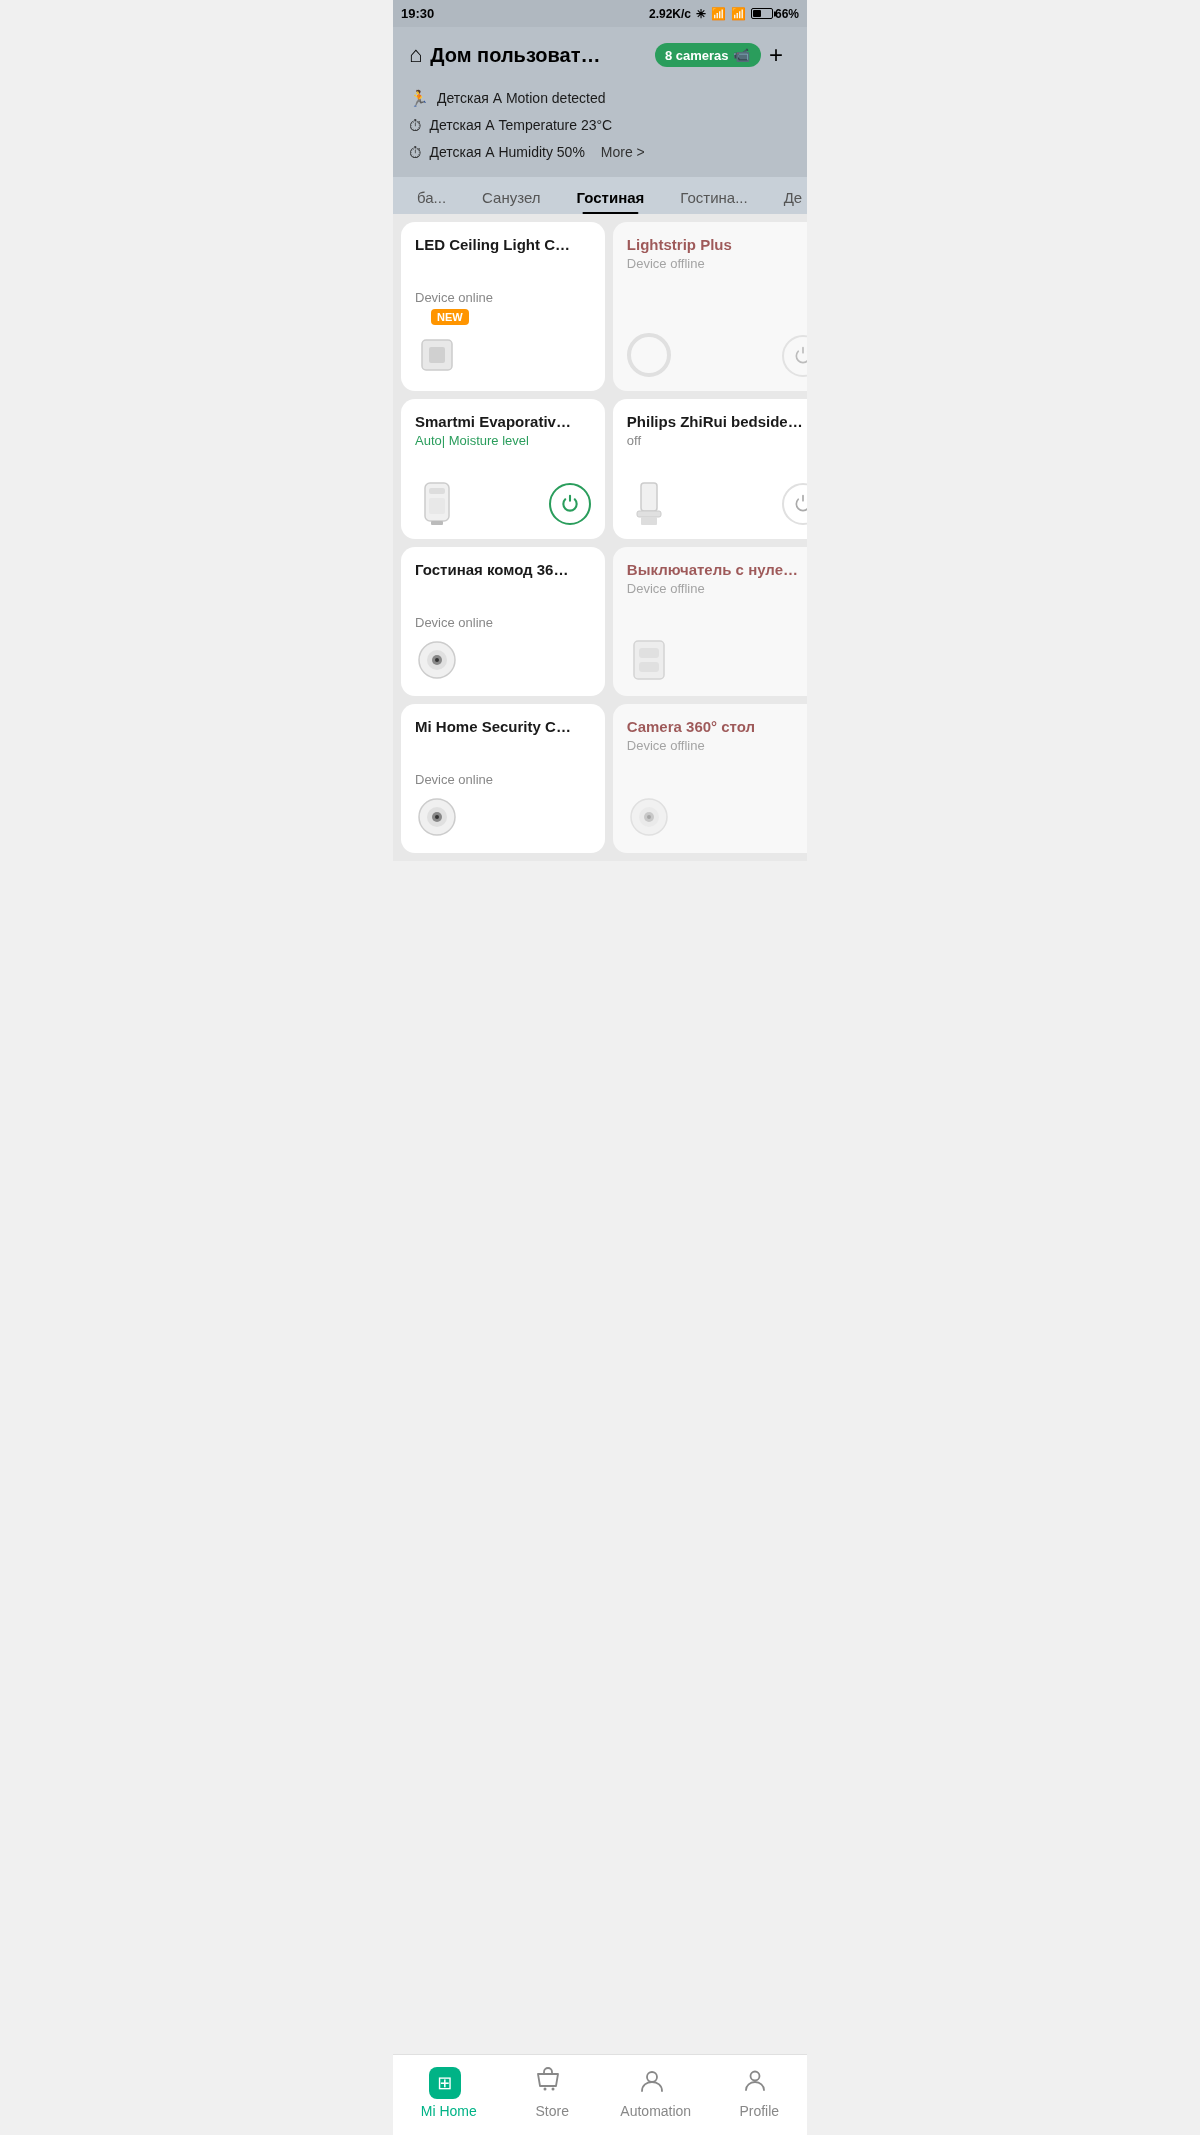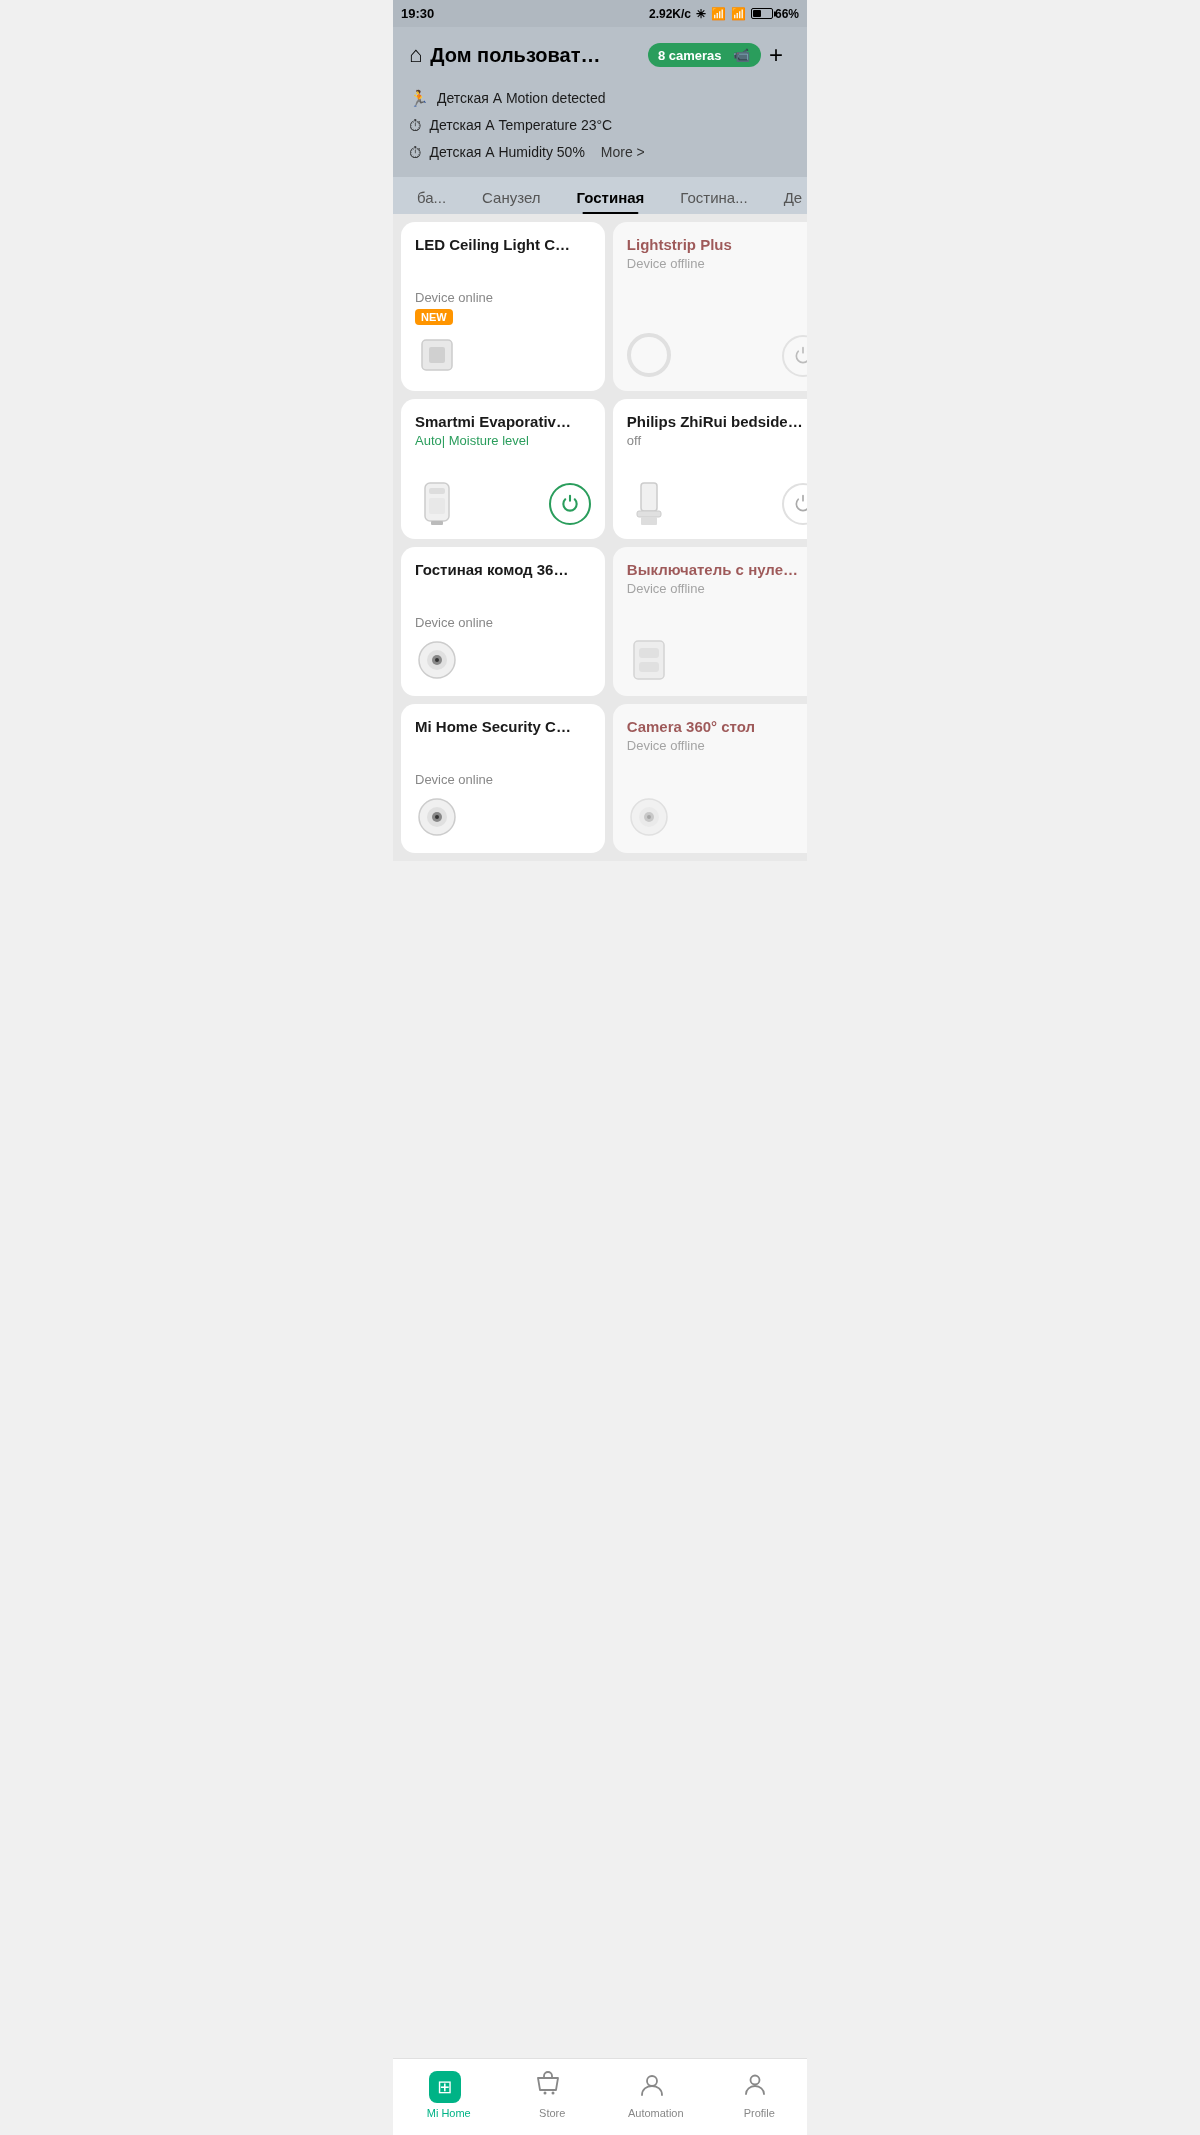--- a/index.html
+++ b/index.html
@@ -93,21 +93,21 @@
     }
     .cameras-badge {
       background: #2a9d5c;
       color: #fff;
       border-radius: 14px;
       padding: 4px 10px;
       font-size: 13px;
       font-weight: 600;
       display: flex;
       align-items: center;
-      gap: 12px;
+      gap: 5px;
     }
     .camera-emoji { font-size: 14px; }
     .add-btn {
       font-size: 24px;
       color: #000;
       cursor: pointer;
       padding: 4px 8px;
       background: none;
       border: none;
     }
@@ -222,20 +222,21 @@
 
     .new-badge {
       display: inline-block;
       background: #ff9500;
       color: #fff;
       font-size: 11px;
       font-weight: 700;
       border-radius: 4px;
       padding: 2px 6px;
       margin-top: 4px;
+      margin-left: 16px;
     }
 
     .device-bottom {
       display: flex;
       align-items: flex-end;
       justify-content: space-between;
       margin-top: 8px;
     }
 
     .device-img {
@@ -284,21 +285,21 @@
       align-items: center;
       gap: 4px;
       cursor: pointer;
       padding: 4px 0;
     }
     .nav-icon {
       font-size: 26px;
       line-height: 1;
     }
     .nav-label {
-      font-size: 11px;
+      font-size: 14px;
       color: #888;
       margin-left: 8px;
     }
     .nav-item.active .nav-label { color: #00b386; }
 
     
     .mihome-active-icon {
       width: 32px;
       height: 32px;
       background: #00b386;

